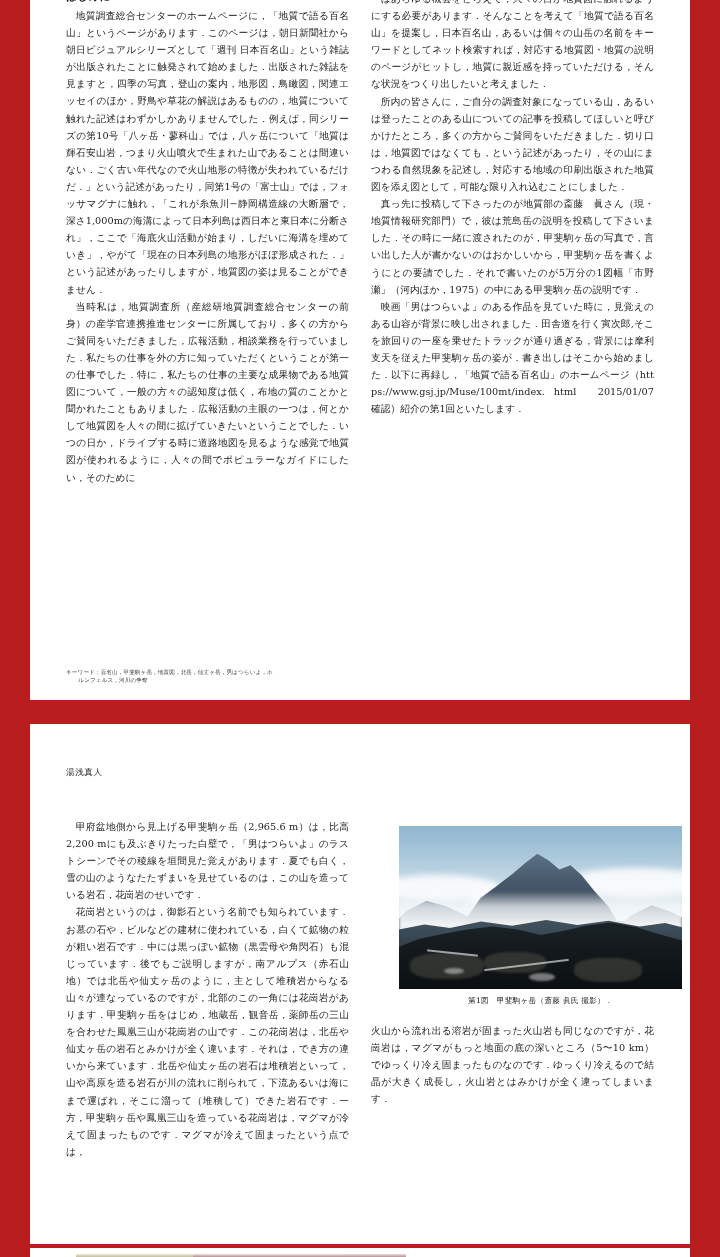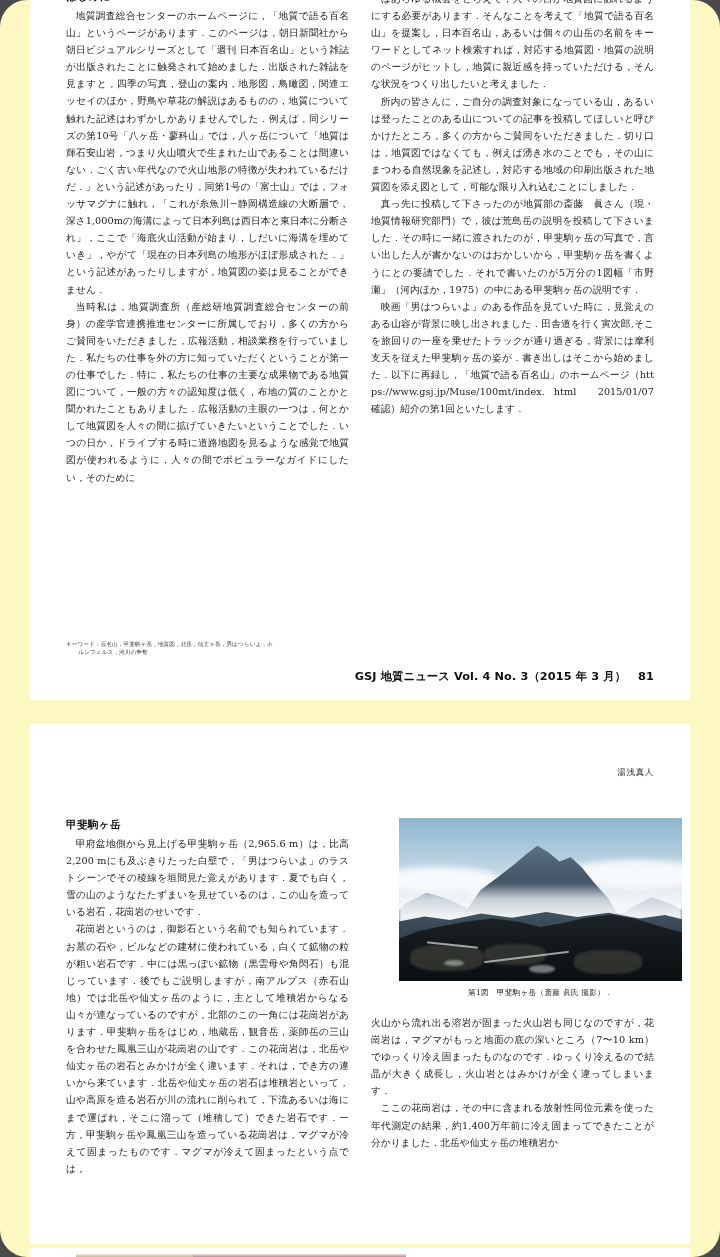--- a/index.html
+++ b/index.html
@@ -6,24 +6,23 @@
   html, body {
     width: 720px;
     height: 1257px;
     background: #4a4a4a;
     font-family: "Liberation Serif", "DejaVu Serif", serif;
     overflow: hidden;
   }
   #viewer {
     width: 720px;
     height: 1257px;
-    background: #fef9c3;
+    background: #b91c1c;
     position: relative;
     overflow: hidden;
-    border-radius: 27px;
   }
 
   
   .page {
     background: #ffffff;
     position: absolute;
     left: 30px;
     width: 660px;
     overflow: hidden;
   }
@@ -33,21 +32,21 @@
 
   .page-inner {
     position: relative;
     width: 100%;
     height: 100%;
     padding: 0 36px;
   }
 
   
   .running-head {
-    text-align: right;
+    text-align: left;
     font-size: 8.5px;
     color: #2a2a2a;
     letter-spacing: 0.08em;
     padding-top: 43px;
     font-family: "DejaVu Serif", serif;
   }
 
   
   .columns {
     display: flex;
@@ -117,21 +116,21 @@
     text-align: right;
     font-size: 11.3px;
     font-weight: bold;
     color: #111;
     letter-spacing: 0.01em;
     font-family: "DejaVu Sans", sans-serif;
   }
   .journal-line .pageno { margin-left: 12px; }
 
   
-  .figure { margin-top: 0; padding-left: 28px; }
+  .figure { margin-top: 8px; padding-left: 28px; }
   .photo {
     width: 283px;
     height: 163px;
     position: relative;
     overflow: hidden;
     background: #0d1620;
     border: 0px solid #000;
   }
   .sky {
     position: absolute; left:0; top:0; width:100%; height:58%;
@@ -225,49 +224,45 @@
       <div class="columns" style="padding-top:6px;">
 
         <div class="col">
           <div class="sec-title">はじめに</div>
           <p class="jp">地質調査総合センターのホームページに，「地質で語る百名山」というページがあります．このページは，朝日新聞社から朝日ビジュアルシリーズとして「週刊 日本百名山」という雑誌が出版されたことに触発されて始めました．出版された雑誌を見ますと，四季の写真，登山の案内，地形図，鳥瞰図，関連エッセイのほか，野鳥や草花の解説はあるものの，地質について触れた記述はわずかしかありませんでした．例えば，同シリーズの第10号「八ヶ岳・蓼科山」では，八ヶ岳について「地質は輝石安山岩，つまり火山噴火で生まれた山であることは間違いない．ごく古い年代なので火山地形の特徴が失われているだけだ．」という記述があったり，同第1号の「富士山」では，フォッサマグナに触れ，「これが糸魚川−静岡構造線の大断層で，深さ1,000mの海溝によって日本列島は西日本と東日本に分断され」，ここで「海底火山活動が始まり，しだいに海溝を埋めていき」，やがて「現在の日本列島の地形がほぼ形成された．」という記述があったりしますが，地質図の姿は見ることができません．</p>
           <p class="jp gap">当時私は，地質調査所（産総研地質調査総合センターの前身）の産学官連携推進センターに所属しており，多くの方からご賛同をいただきました，広報活動，相談業務を行っていました．私たちの仕事を外の方に知っていただくということが第一の仕事でした．特に，私たちの仕事の主要な成果物である地質図について，一般の方々の認知度は低く，布地の質のことかと聞かれたこともありました．広報活動の主眼の一つは，何とかして地質図を人々の間に拡げていきたいということでした．いつの日か，ドライブする時に道路地図を見るような感覚で地質図が使われるように，人々の間でポピュラーなガイドにしたい，そのために</p>
         </div>
 
         <div class="col">
           <p class="jp">はあらゆる機会をとらえて，人々の目が地質図に触れるようにする必要があります．そんなことを考えて「地質で語る百名山」を提案し，日本百名山，あるいは個々の山岳の名前をキーワードとしてネット検索すれば，対応する地質図・地質の説明のページがヒットし，地質に親近感を持っていただける，そんな状況をつくり出したいと考えました．</p>
-          <p class="jp gap">所内の皆さんに，ご自分の調査対象になっている山，あるいは登ったことのある山についての記事を投稿してほしいと呼びかけたところ，多くの方からご賛同をいただきました．切り口は，地質図ではなくても，例えば湧き水のことでも，その山にまつわる自然現象を記述し，対応する地域の印刷出版された地質図を添え図として，可能な限り入れ込むことにしました．</p>
+          <p class="jp gap">所内の皆さんに，ご自分の調査対象になっている山，あるいは登ったことのある山についての記事を投稿してほしいと呼びかけたところ，多くの方からご賛同をいただきました．切り口は，地質図ではなくても，という記述があったり，その山にまつわる自然現象を記述し，対応する地域の印刷出版された地質図を添え図として，可能な限り入れ込むことにしました．</p>
           <p class="jp gap">真っ先に投稿して下さったのが地質部の斎藤　眞さん（現・地質情報研究部門）で，彼は荒島岳の説明を投稿して下さいました．その時に一緒に渡されたのが，甲斐駒ヶ岳の写真で，言い出した人が書かないのはおかしいから，甲斐駒ヶ岳を書くようにとの要請でした．それで書いたのが5万分の1図幅「市野瀬」（河内ほか，1975）の中にある甲斐駒ヶ岳の説明です．</p>
           <p class="jp gap">映画「男はつらいよ」のある作品を見ていた時に，見覚えのある山容が背景に映し出されました．田舎道を行く寅次郎,そこを旅回りの一座を乗せたトラックが通り過ぎる，背景には摩利支天を従えた甲斐駒ヶ岳の姿が．書き出しはそこから始めました．以下に再録し，「地質で語る百名山」のホームページ（https://www.gsj.jp/Muse/100mt/index. html　2015/01/07　確認）紹介の第1回といたします．</p>
         </div>
 
       </div>
 
       <div class="footer-zone">
         <div class="foot-row">
           <div class="keywords">
             <span>キーワード：百名山，甲斐駒ヶ岳，地質図，北岳，仙丈ヶ岳，男はつらいよ，ホ</span>
             <span class="kw-line2">ルンフェルス，河川の争奪</span>
           </div>
         </div>
-        <div class="journal-line">
-          <span>GSJ 地質ニュース Vol. 4 No. 3（2015 年 3 月）</span><span class="pageno">81</span>
-        </div>
       </div>
     </div>
   </div>
 
   <div class="page" id="page-two">
     <div class="page-inner">
       <div class="running-head">湯浅真人</div>
 
       <div class="columns" style="padding-top:39px;">
 
         <div class="col">
-          <div class="sec-title">甲斐駒ヶ岳</div>
           <p class="jp">甲府盆地側から見上げる甲斐駒ヶ岳（2,965.6 m）は，比高2,200 mにも及ぶきりたった白壁で，「男はつらいよ」のラストシーンでその稜線を垣間見た覚えがあります．夏でも白く，雪の山のようなたたずまいを見せているのは，この山を造っている岩石，花崗岩のせいです．</p>
           <p class="jp">花崗岩というのは，御影石という名前でも知られています．お墓の石や，ビルなどの建材に使われている，白くて鉱物の粒が粗い岩石です．中には黒っぽい鉱物（黒雲母や角閃石）も混じっています．後でもご説明しますが，南アルプス（赤石山地）では北岳や仙丈ヶ岳のように，主として堆積岩からなる山々が連なっているのですが，北部のこの一角には花崗岩があります．甲斐駒ヶ岳をはじめ，地蔵岳，観音岳，薬師岳の三山を合わせた鳳凰三山が花崗岩の山です．この花崗岩は，北岳や仙丈ヶ岳の岩石とみかけが全く違います．それは，でき方の違いから来ています．北岳や仙丈ヶ岳の岩石は堆積岩といって，山や高原を造る岩石が川の流れに削られて，下流あるいは海にまで運ばれ，そこに溜って（堆積して）できた岩石です．一方，甲斐駒ヶ岳や鳳凰三山を造っている花崗岩は，マグマが冷えて固まったものです．マグマが冷えて固まったという点では，</p>
         </div>
 
         <div class="col">
           <div class="figure">
             <div class="photo">
               <div class="sky"></div>
               <div class="cloudpuff" style="left:-8%;top:30%;width:44%;height:16%;"></div>
               <div class="cloudpuff" style="left:58%;top:26%;width:52%;height:18%;"></div>
@@ -281,22 +276,21 @@
               <div class="fg-rock" style="left:4%;bottom:6%;width:26%;height:16%;"></div>
               <div class="fg-rock" style="left:30%;bottom:10%;width:22%;height:13%;"></div>
               <div class="fg-rock" style="left:62%;bottom:4%;width:24%;height:15%;"></div>
               <div class="snowstreak" style="left:30%;bottom:14%;width:30%;height:2px;transform:rotate(-7deg);"></div>
               <div class="snowstreak" style="left:10%;bottom:22%;width:18%;height:1.5px;transform:rotate(6deg);"></div>
               <div class="fg-snow" style="left:46%;bottom:5%;width:9%;height:5%;"></div>
               <div class="fg-snow" style="left:16%;bottom:9%;width:7%;height:4%;"></div>
             </div>
             <div class="fig-caption">第1図　甲斐駒ヶ岳（斎藤 眞氏 撮影）．</div>
           </div>
-          <p class="jp noindent">火山から流れ出る溶岩が固まった火山岩も同じなのですが，花崗岩は，マグマがもっと地面の底の深いところ（7〜10 km）でゆっくり冷え固まったものなのです．ゆっくり冷えるので結晶が大きく成長し，火山岩とはみかけが全く違ってしまいます．</p>
-          <p class="jp">ここの花崗岩は，その中に含まれる放射性同位元素を使った年代測定の結果，約1,400万年前に冷え固まってできたことが分かりました．北岳や仙丈ヶ岳の堆積岩か</p>
+          <p class="jp noindent">火山から流れ出る溶岩が固まった火山岩も同じなのですが，花崗岩は，マグマがもっと地面の底の深いところ（5〜10 km）でゆっくり冷え固まったものなのです．ゆっくり冷えるので結晶が大きく成長し，火山岩とはみかけが全く違ってしまいます．</p>
         </div>
 
       </div>
     </div>
   </div>
 
   <div class="page" id="page-three">
     <div class="sliver">
       <div class="sliver-a"></div>
       <div class="sliver-b"></div>

